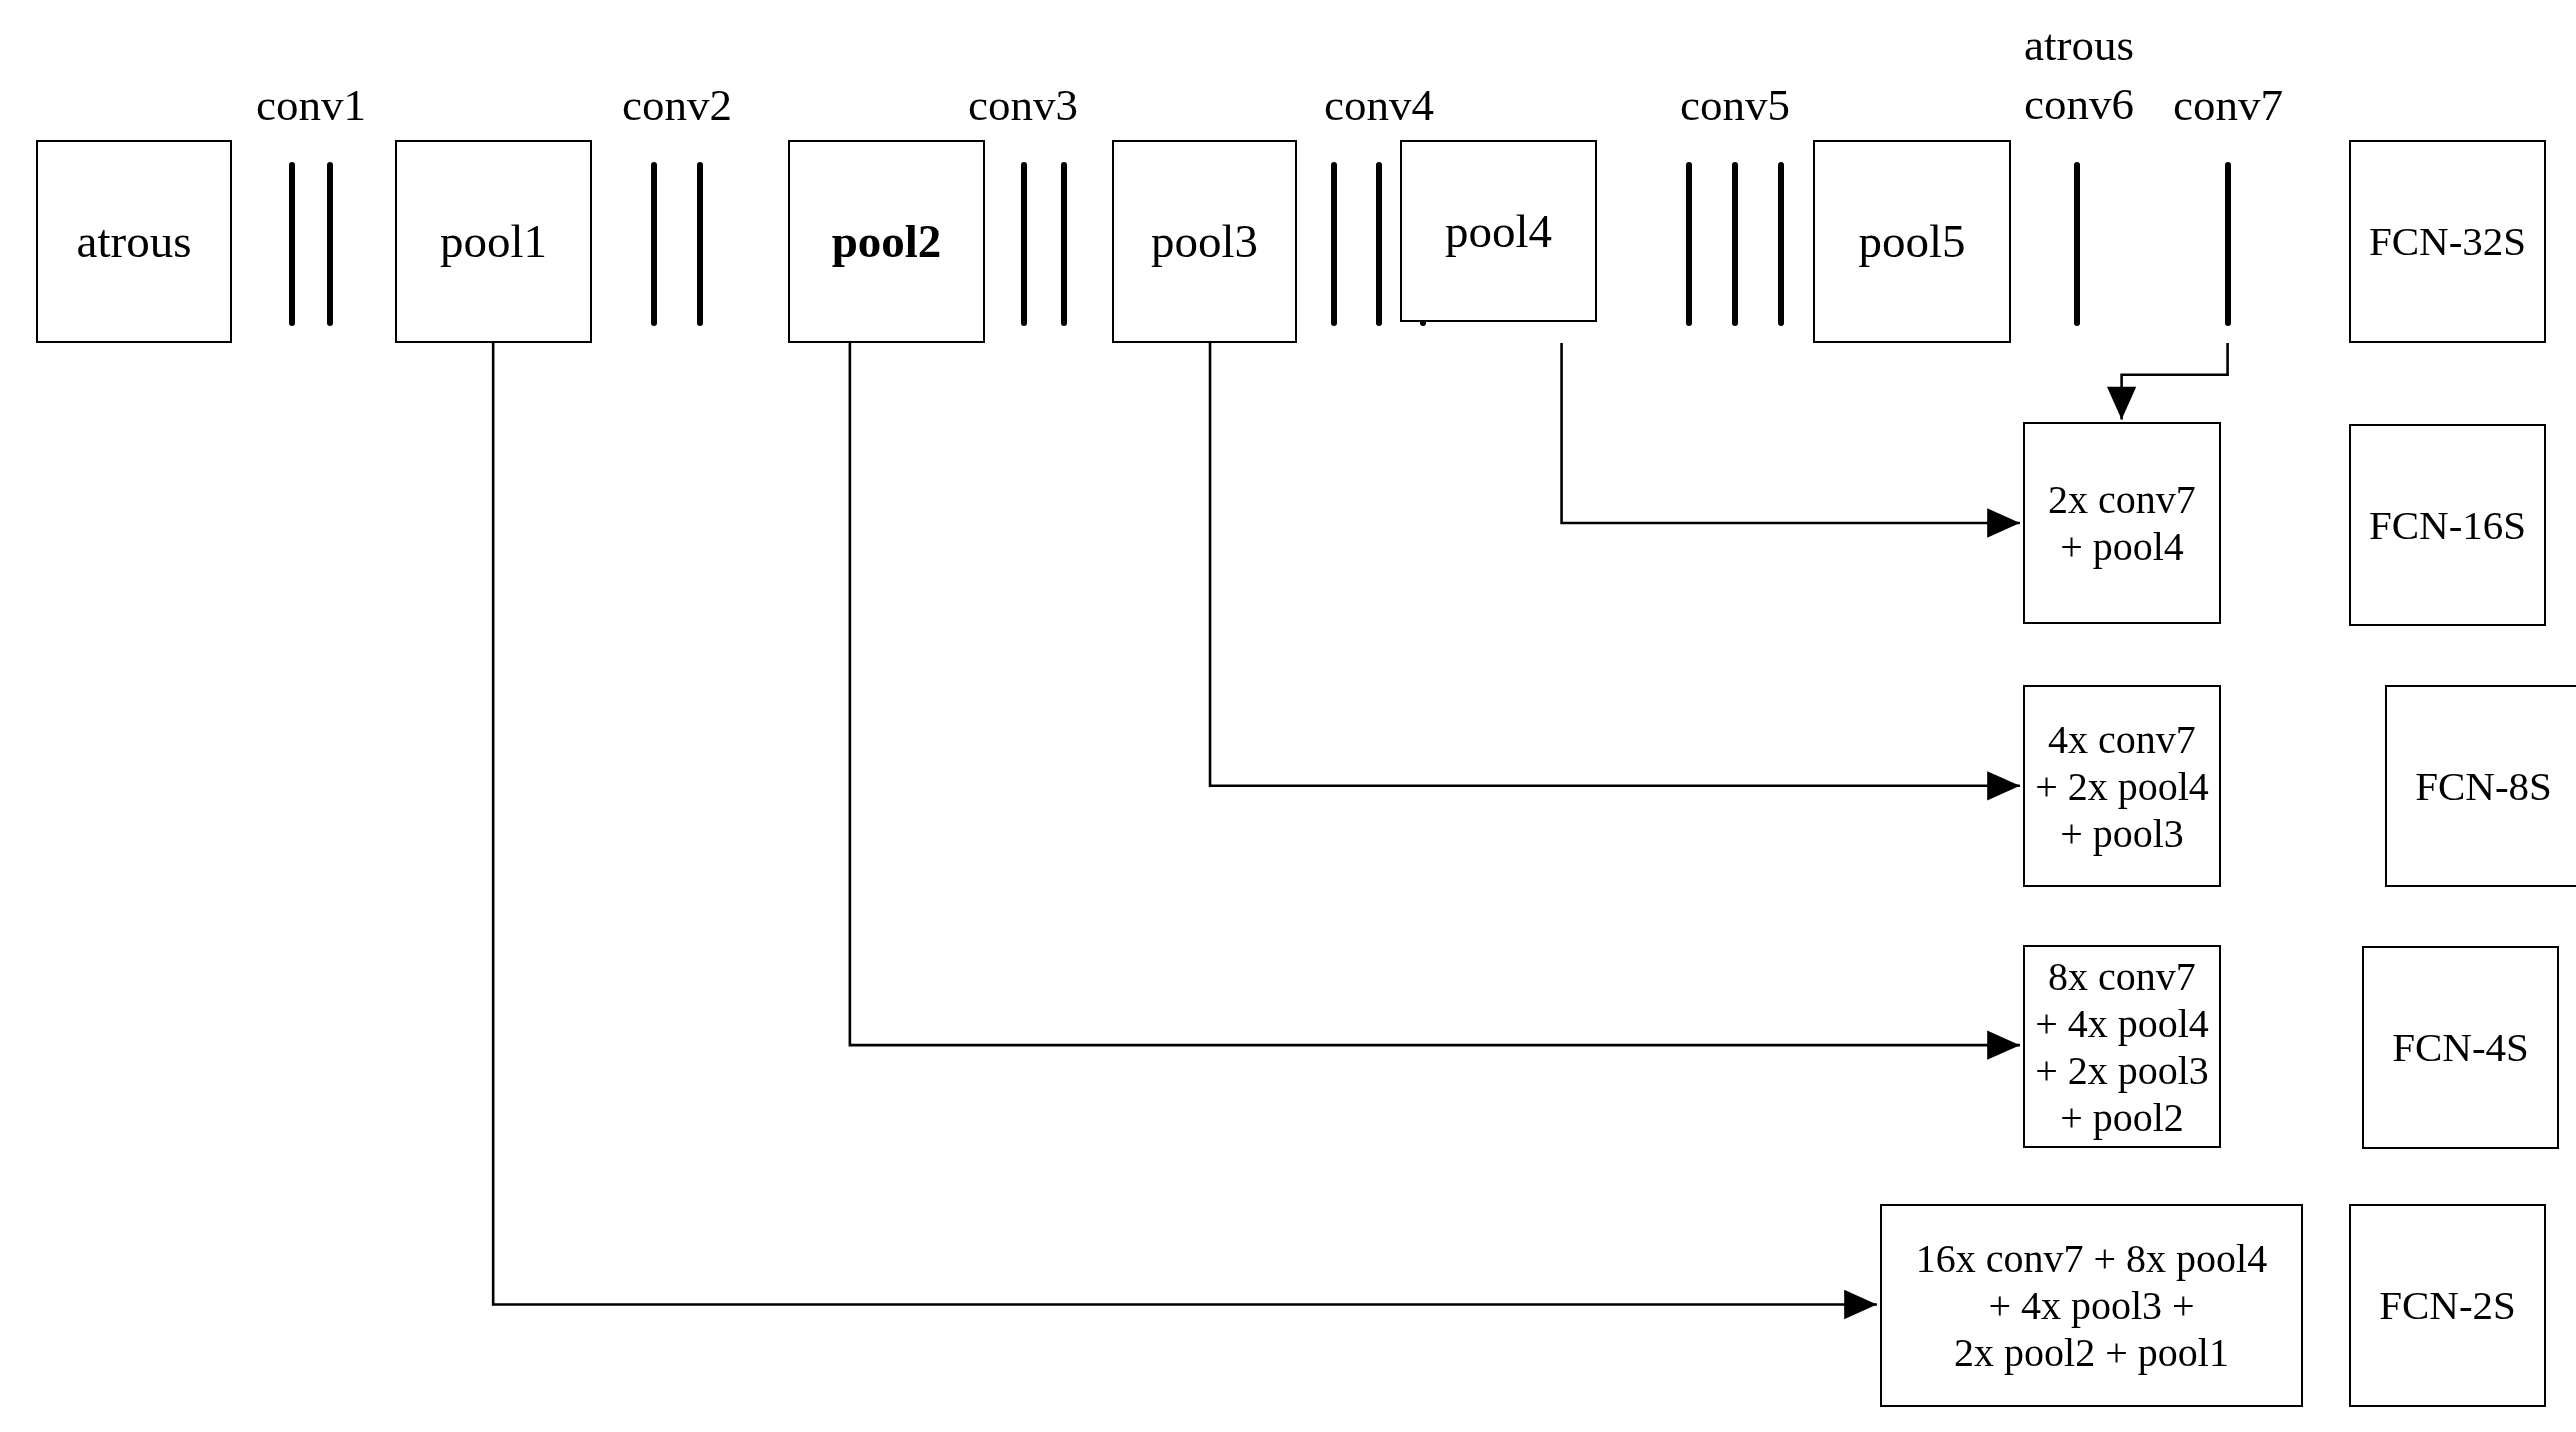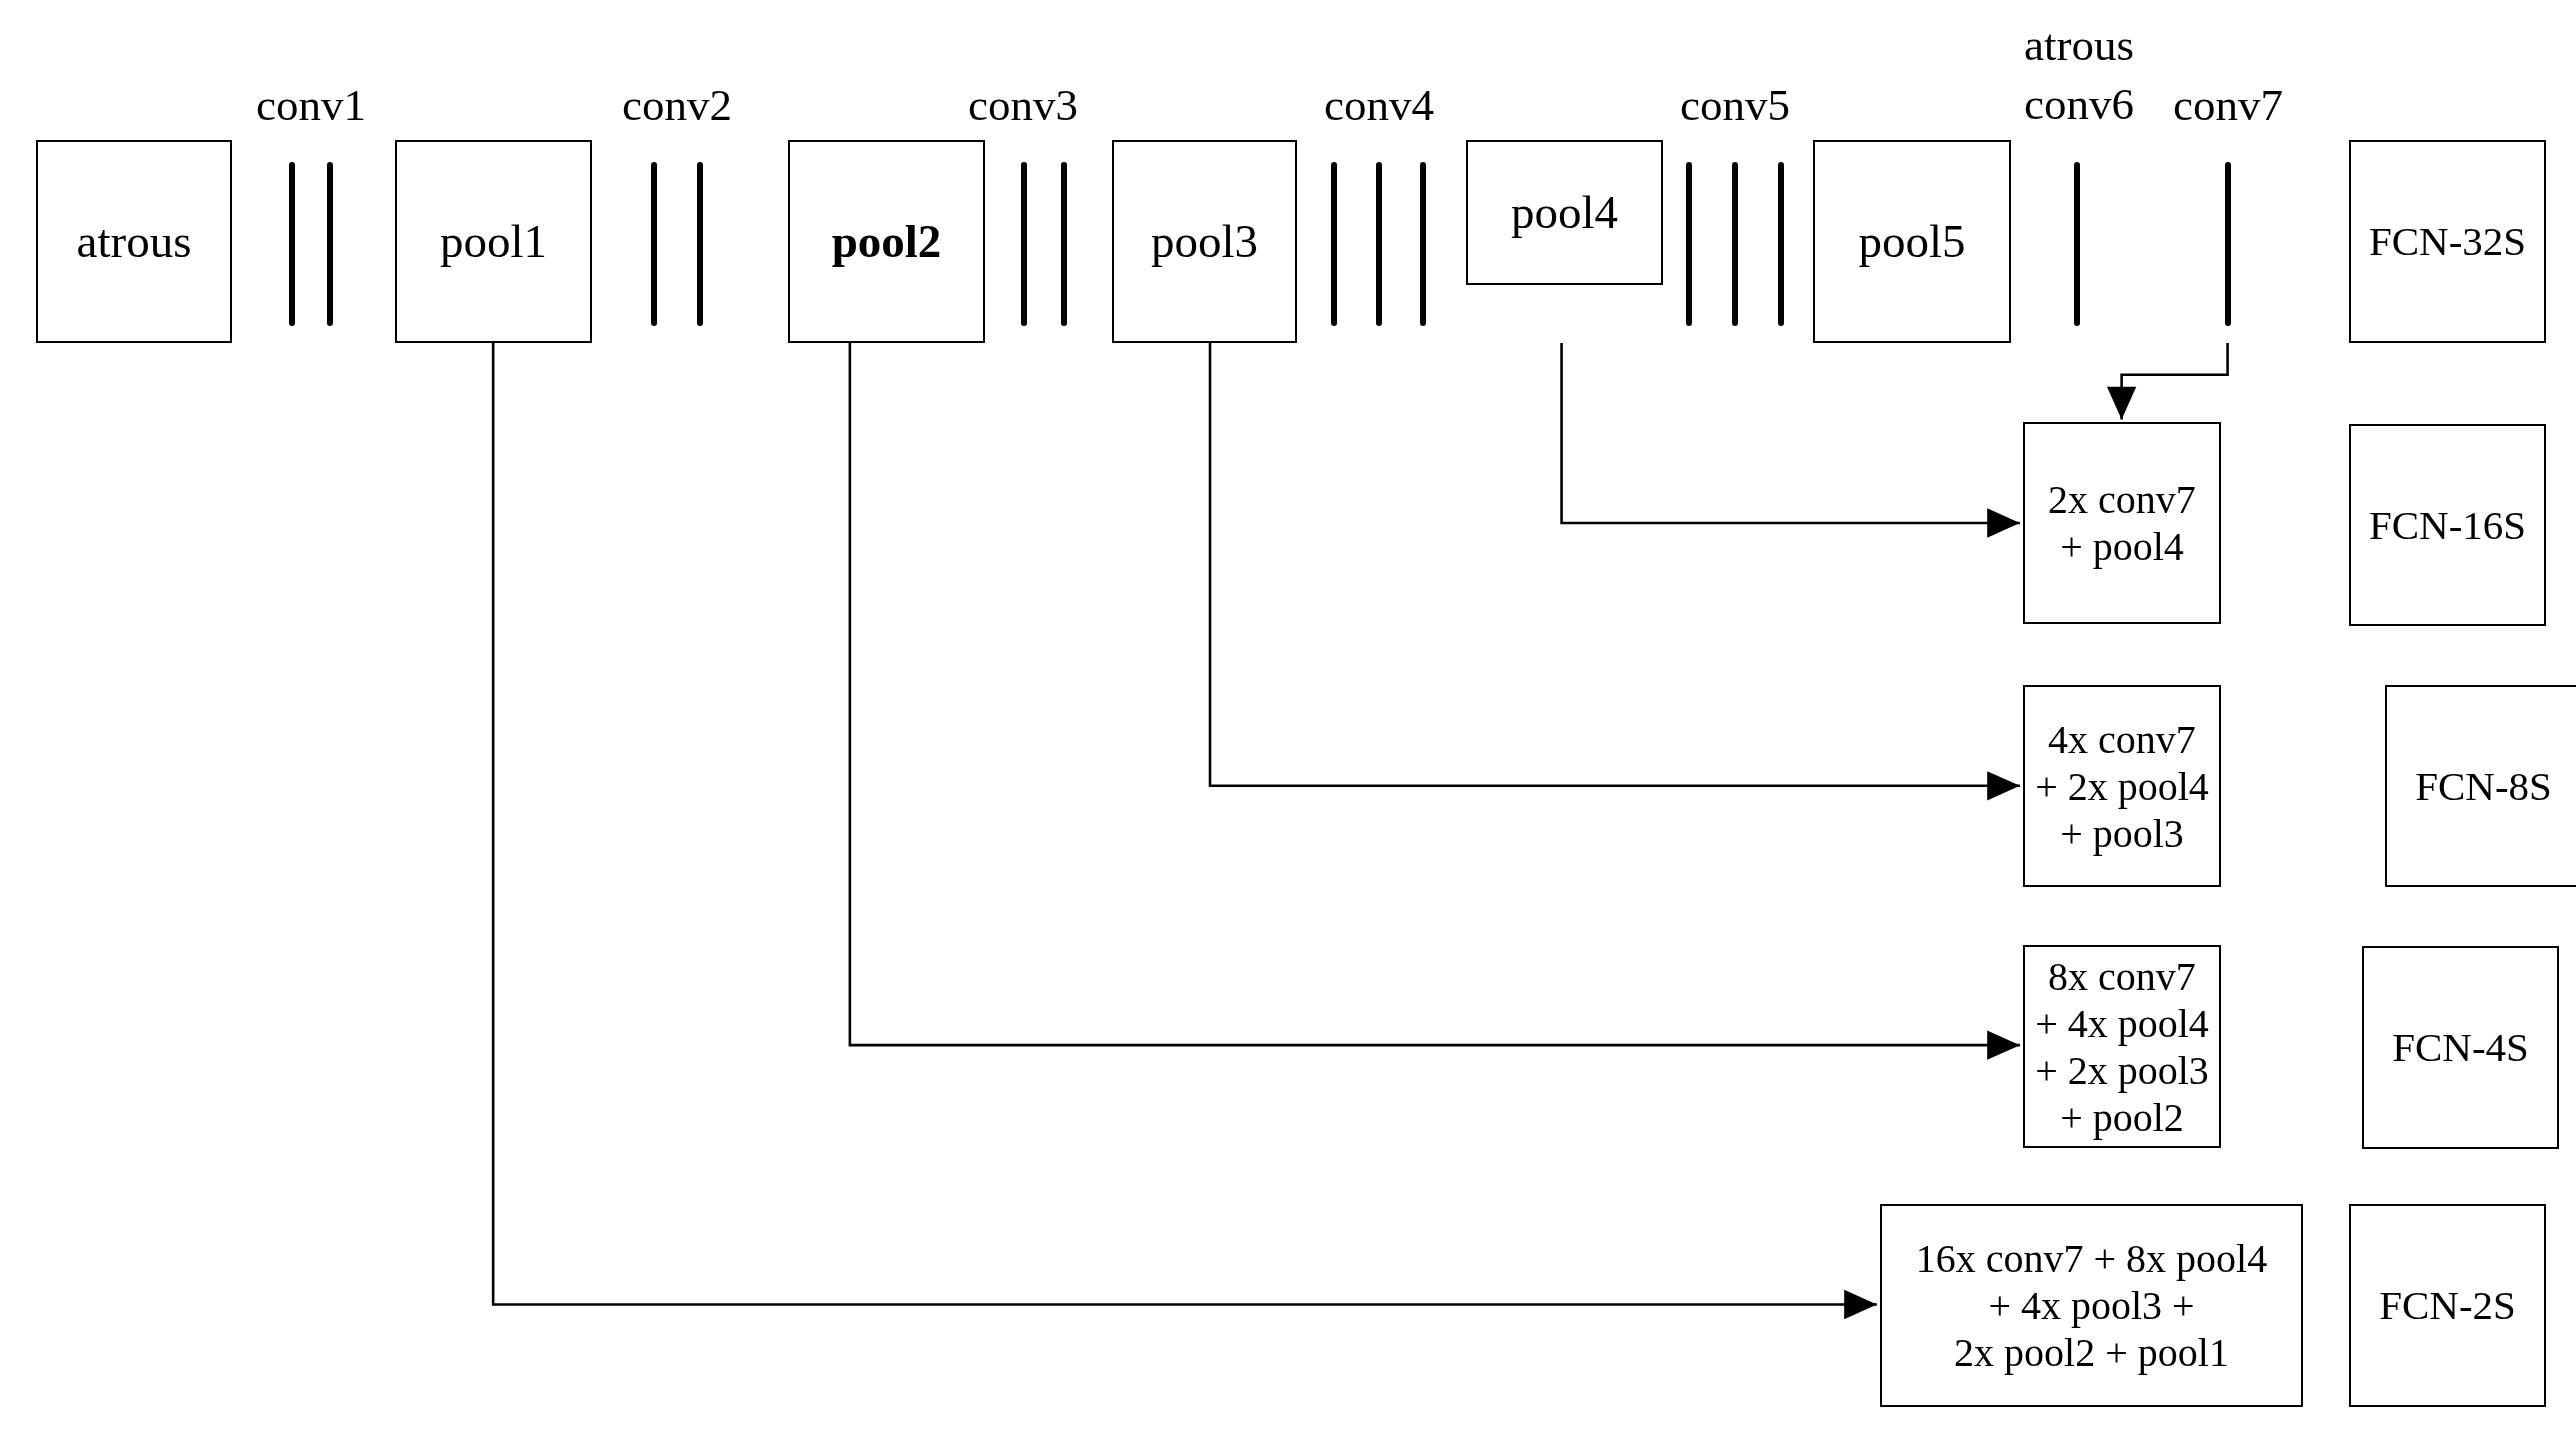--- a/index.html
+++ b/index.html
@@ -122,21 +122,21 @@
       </div>
       <div class="node-box stage-box" style="left: 395px; top: 140px; width: 197px; height: 203px;">
         <span class="box-label">pool1</span>
       </div>
       <div class="node-box stage-box" style="left: 788px; top: 140px; width: 197px; height: 203px; font-weight: bold;">
         <span class="box-label">pool2</span>
       </div>
       <div class="node-box stage-box" style="left: 1112px; top: 140px; width: 185px; height: 203px;">
         <span class="box-label">pool3</span>
       </div>
-      <div class="node-box stage-box" style="left: 1466px; top: 140px; width: 197px; height: 145px;">
+      <div class="node-box stage-box" style="left: 1400px; top: 140px; width: 197px; height: 182px;">
         <span class="box-label">pool4</span>
       </div>
       <div class="node-box stage-box" style="left: 1813px; top: 140px; width: 198px; height: 203px;">
         <span class="box-label">pool5</span>
       </div>
       <div class="node-box fcn-box" style="left: 2349px; top: 140px; width: 197px; height: 203px;">
         <span class="box-label">FCN-32S</span>
       </div>
       <div class="node-box fcn-box" style="left: 2349px; top: 424px; width: 197px; height: 202px;">
         <span class="box-label">FCN-16S</span>

